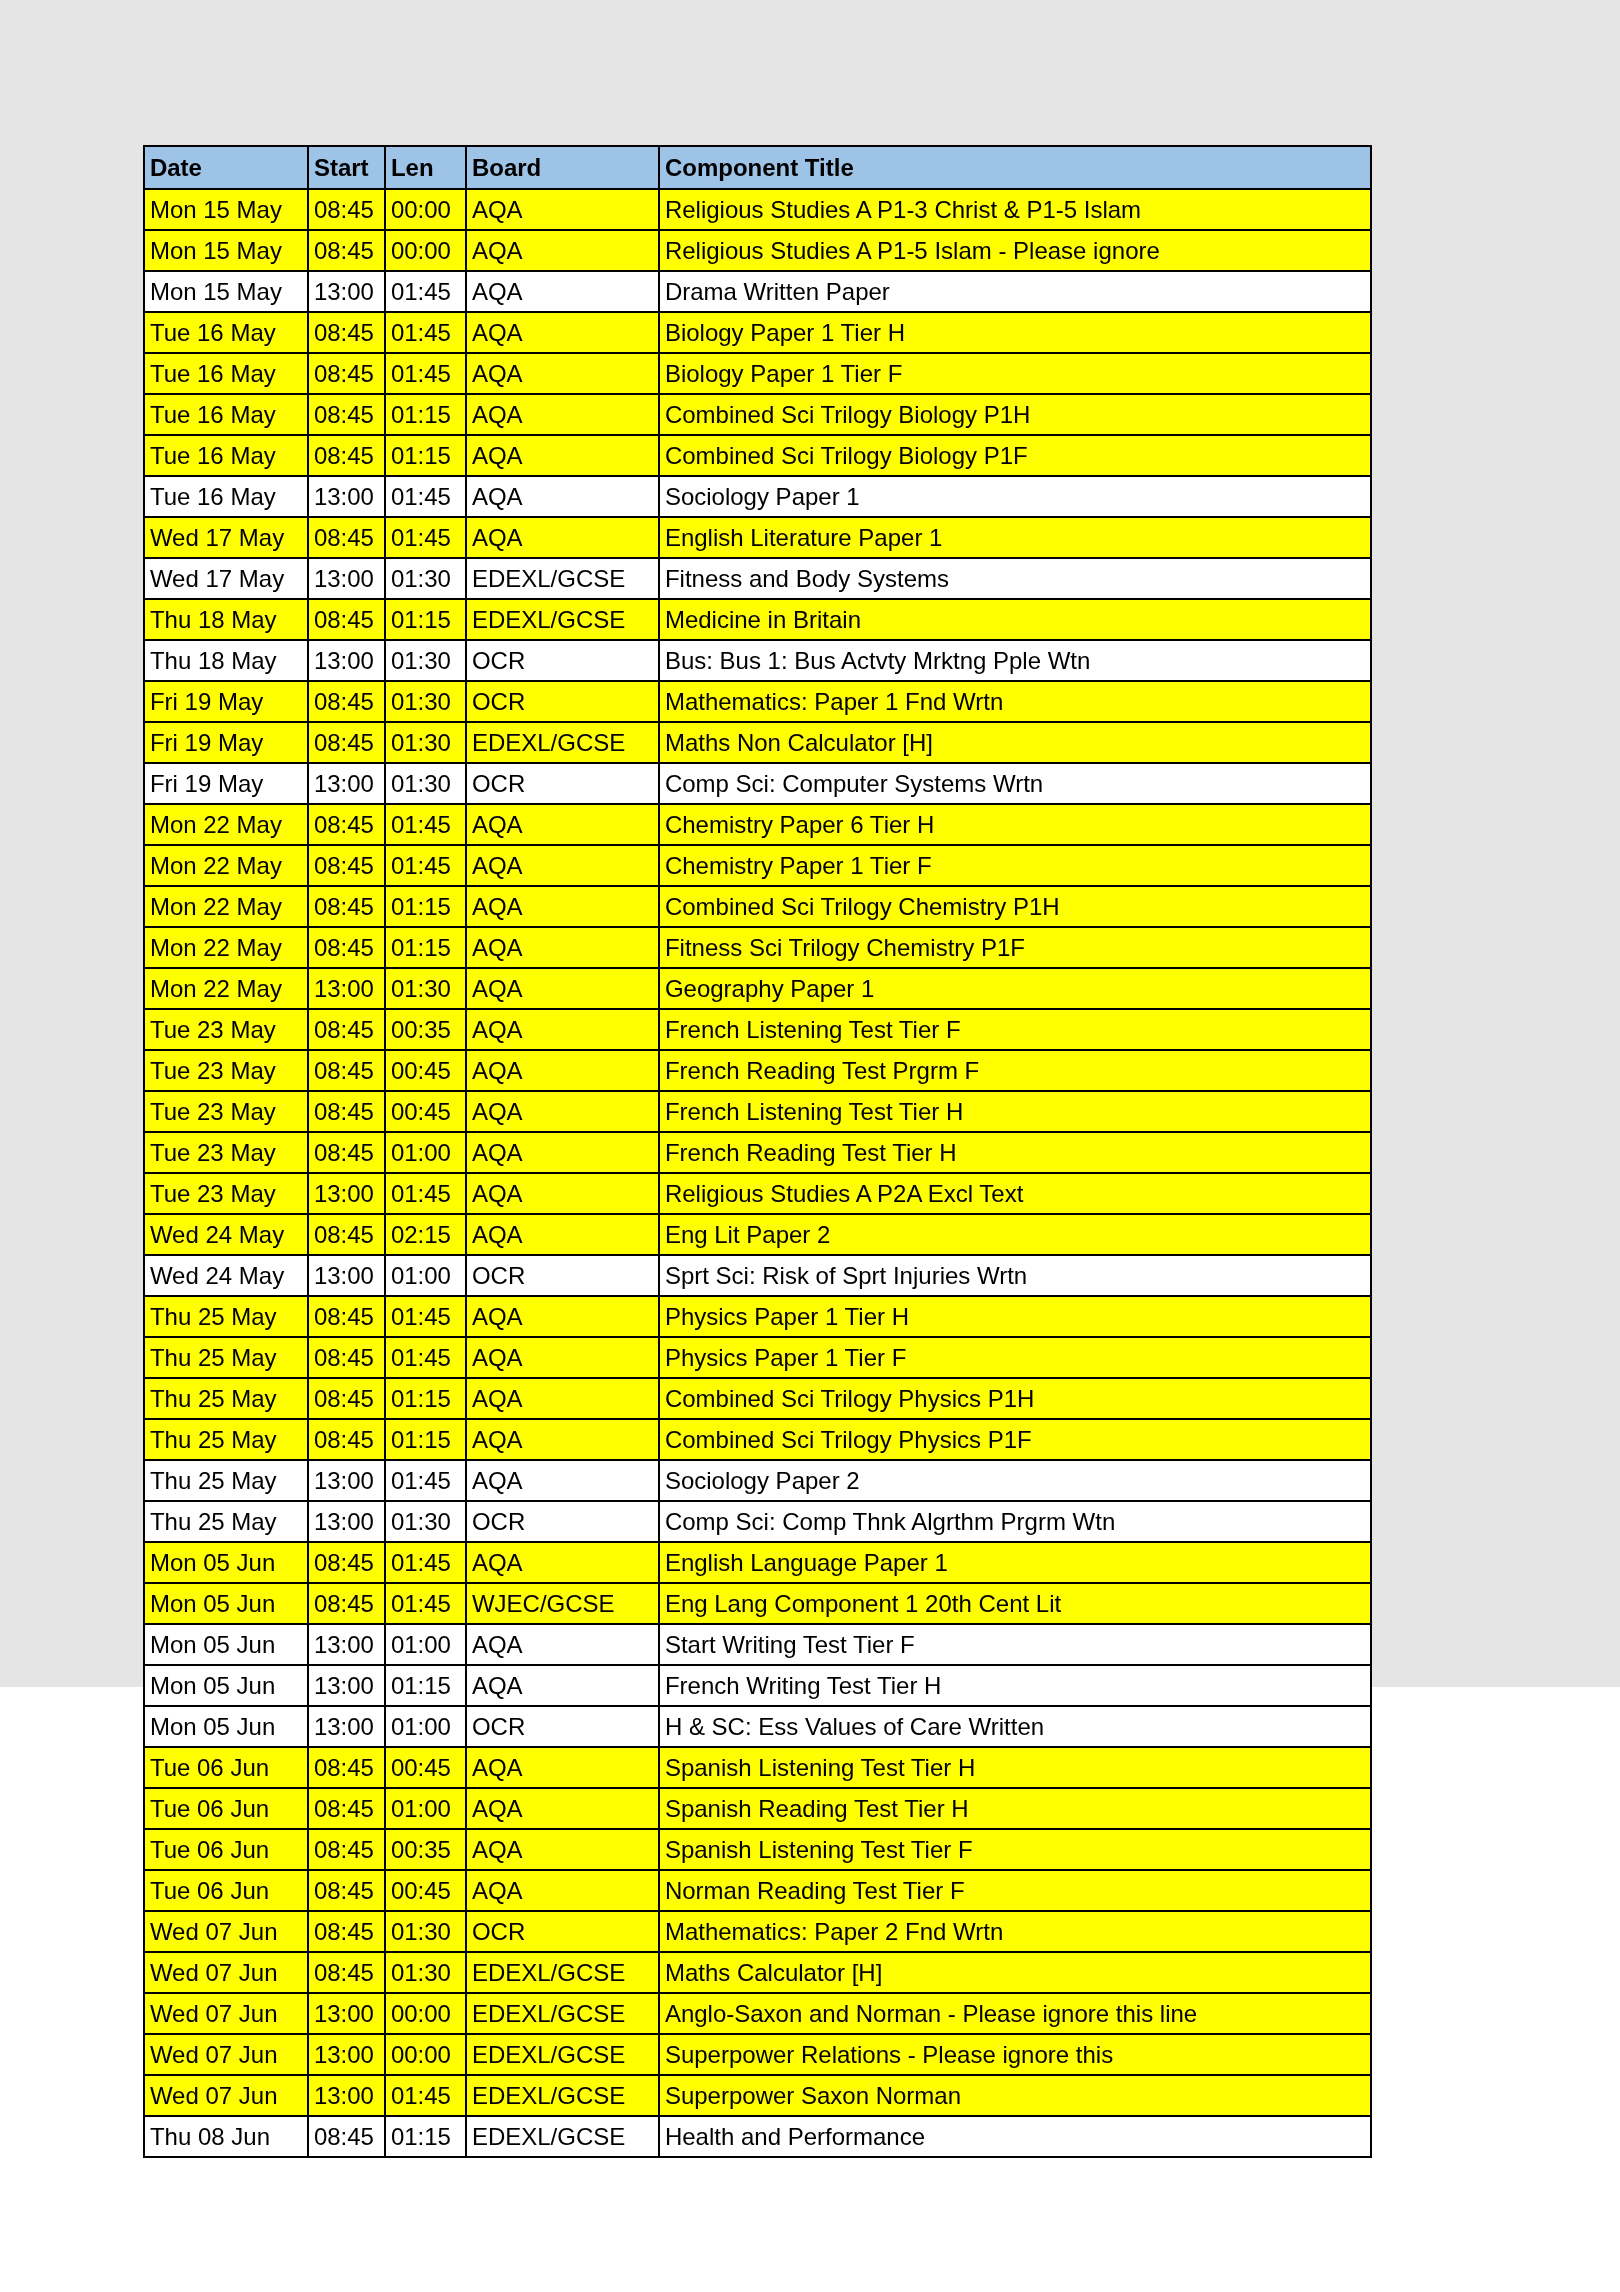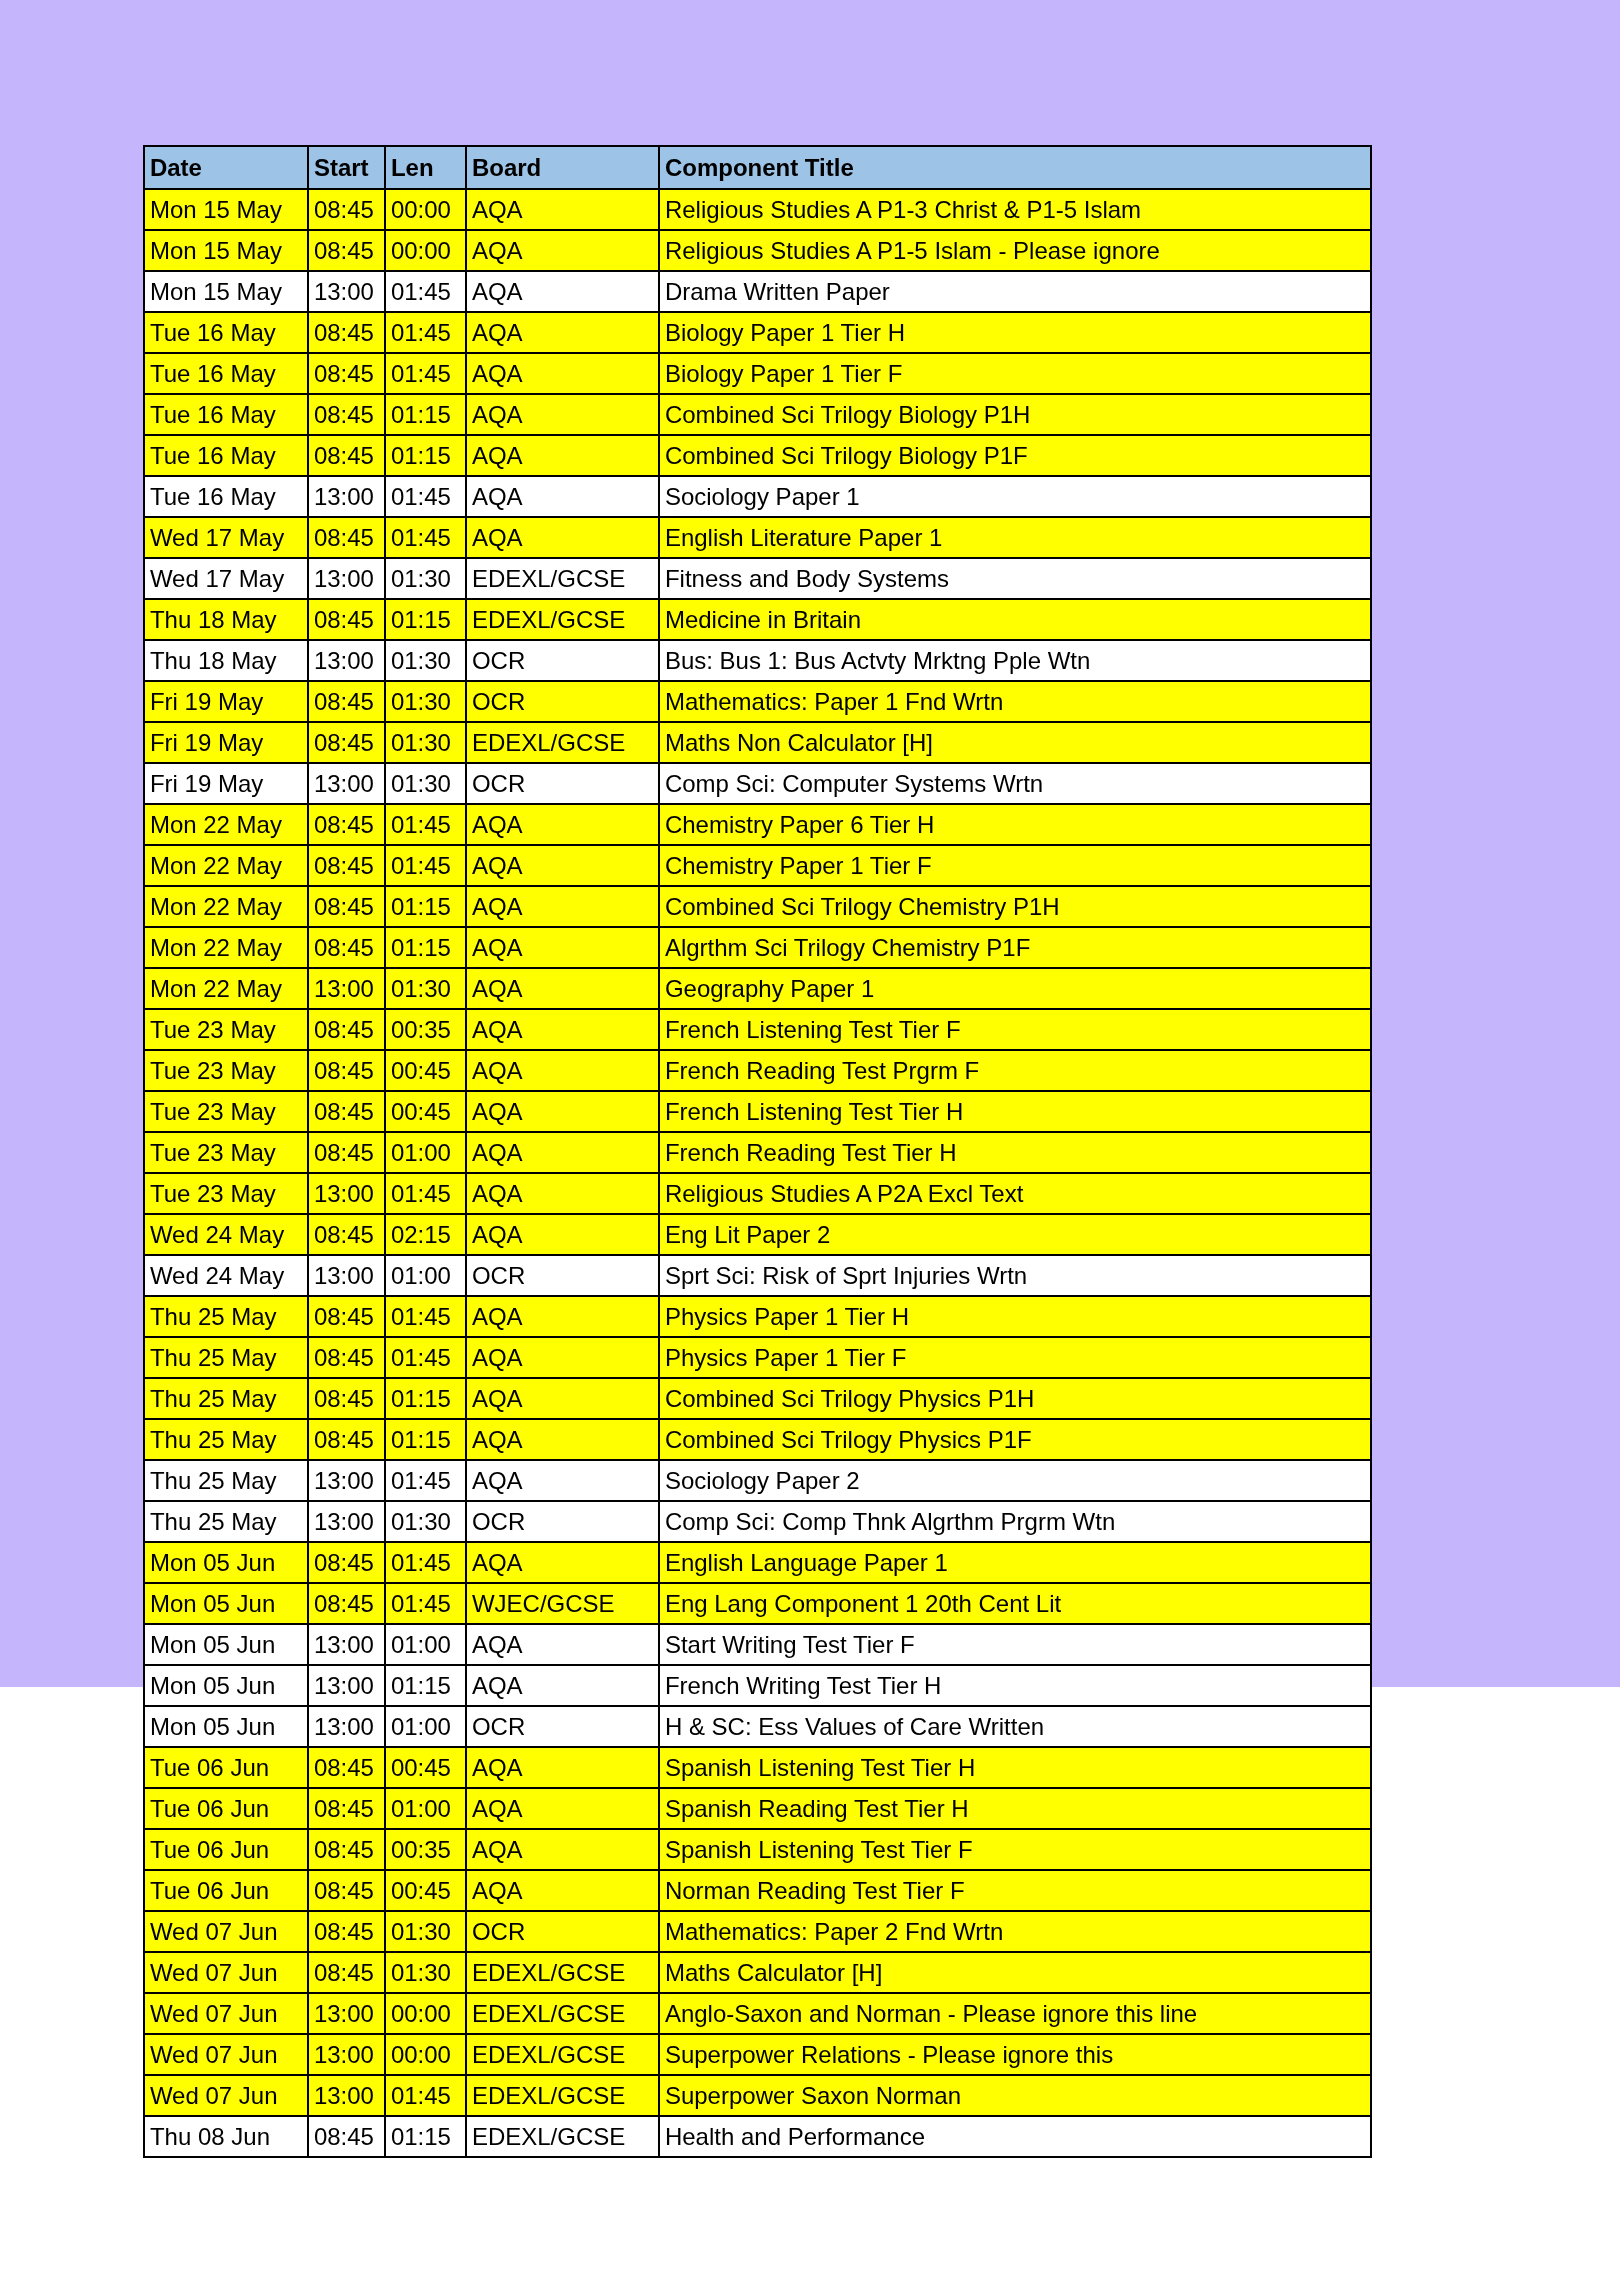--- a/index.html
+++ b/index.html
@@ -10,21 +10,21 @@
   body {
     width: 1620px;
     height: 2293px;
     font-family: "Liberation Sans", sans-serif;
     -webkit-font-smoothing: none;
   }
   .page {
     position: relative;
     width: 1620px;
     height: 1687px;
-    background: #c4b5fd;
+    background: #e5e5e5;
     box-sizing: border-box;
   }
   .table-wrap {
     position: absolute;
     left: 143px;
     top: 145px;
     width: 1227px;
   }
   table.timetable {
     border-collapse: collapse;
@@ -212,21 +212,21 @@
             <td>08:45</td>
             <td>01:15</td>
             <td>AQA</td>
             <td>Combined Sci Trilogy Chemistry P1H</td>
           </tr>
           <tr class="hl">
             <td>Mon 22 May</td>
             <td>08:45</td>
             <td>01:15</td>
             <td>AQA</td>
-            <td>Algrthm Sci Trilogy Chemistry P1F</td>
+            <td>Fitness Sci Trilogy Chemistry P1F</td>
           </tr>
           <tr class="hl">
             <td>Mon 22 May</td>
             <td>13:00</td>
             <td>01:30</td>
             <td>AQA</td>
             <td>Geography Paper 1</td>
           </tr>
           <tr class="hl">
             <td>Tue 23 May</td>

